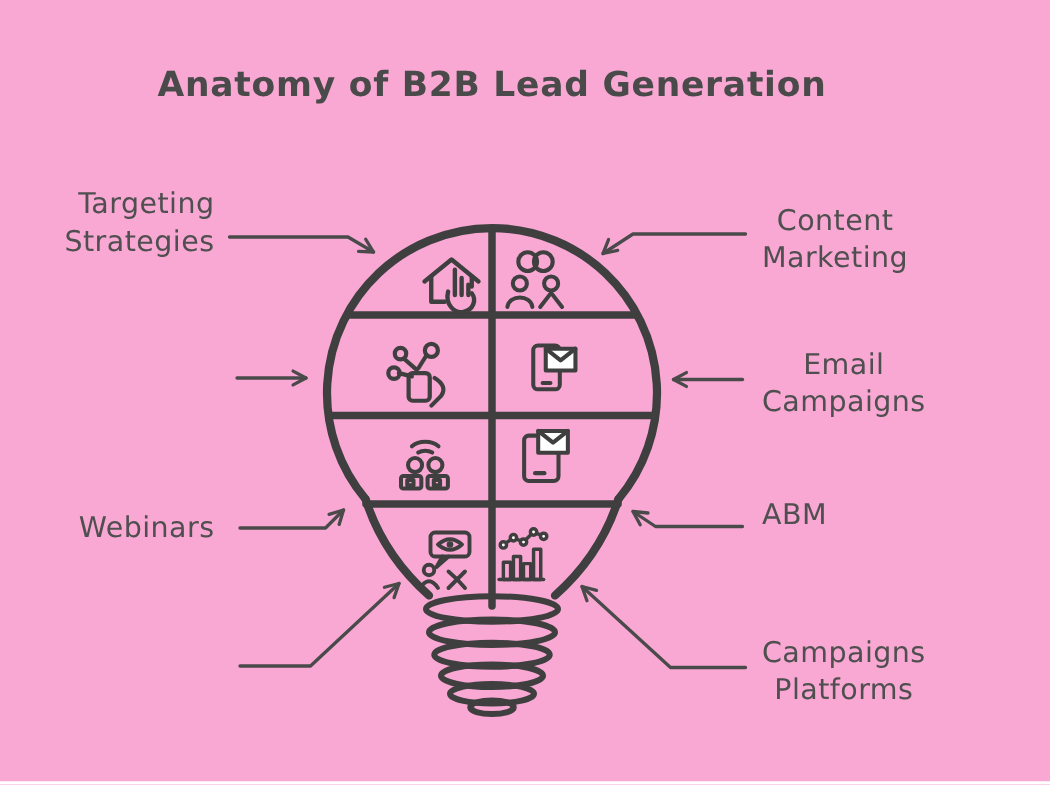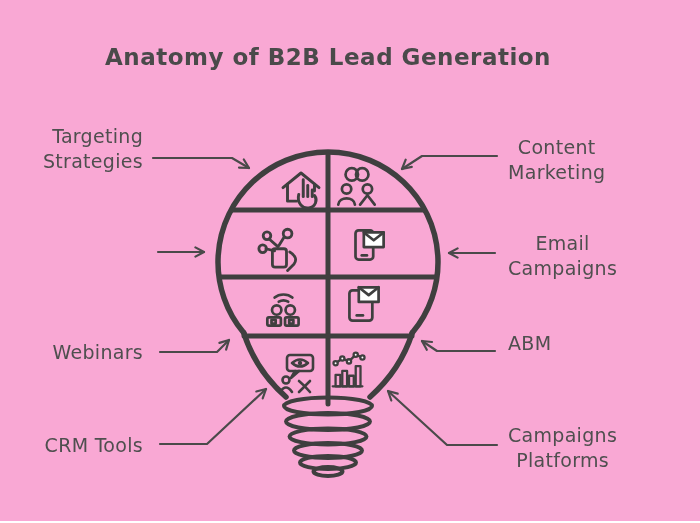--- a/index.html
+++ b/index.html
@@ -180,21 +180,20 @@
       <circle cx="17" cy="12" r="2.2" fill="#ffffff"></circle>
       <circle cx="24" cy="15" r="2.2" fill="#ffffff"></circle>
       <circle cx="31" cy="8" r="2.2" fill="#ffffff"></circle>
       <circle cx="38" cy="11" r="2.2" fill="#ffffff"></circle>
     </svg>
   </div>
 
   <div class="label left" style="top:124px">Targeting
 Strategies</div>
   <div class="label left" style="top:340px">Webinars</div>
-  <div class="label left" style="top:433px">CRM Tools</div>
   <div class="label right" style="top:135px">Content
 Marketing</div>
   <div class="label right" style="top:231px">Email
 Campaigns</div>
   <div class="label right" style="top:331px">ABM</div>
   <div class="label right" style="top:423px">Campaigns
 Platforms</div>
 
 </div>
 

